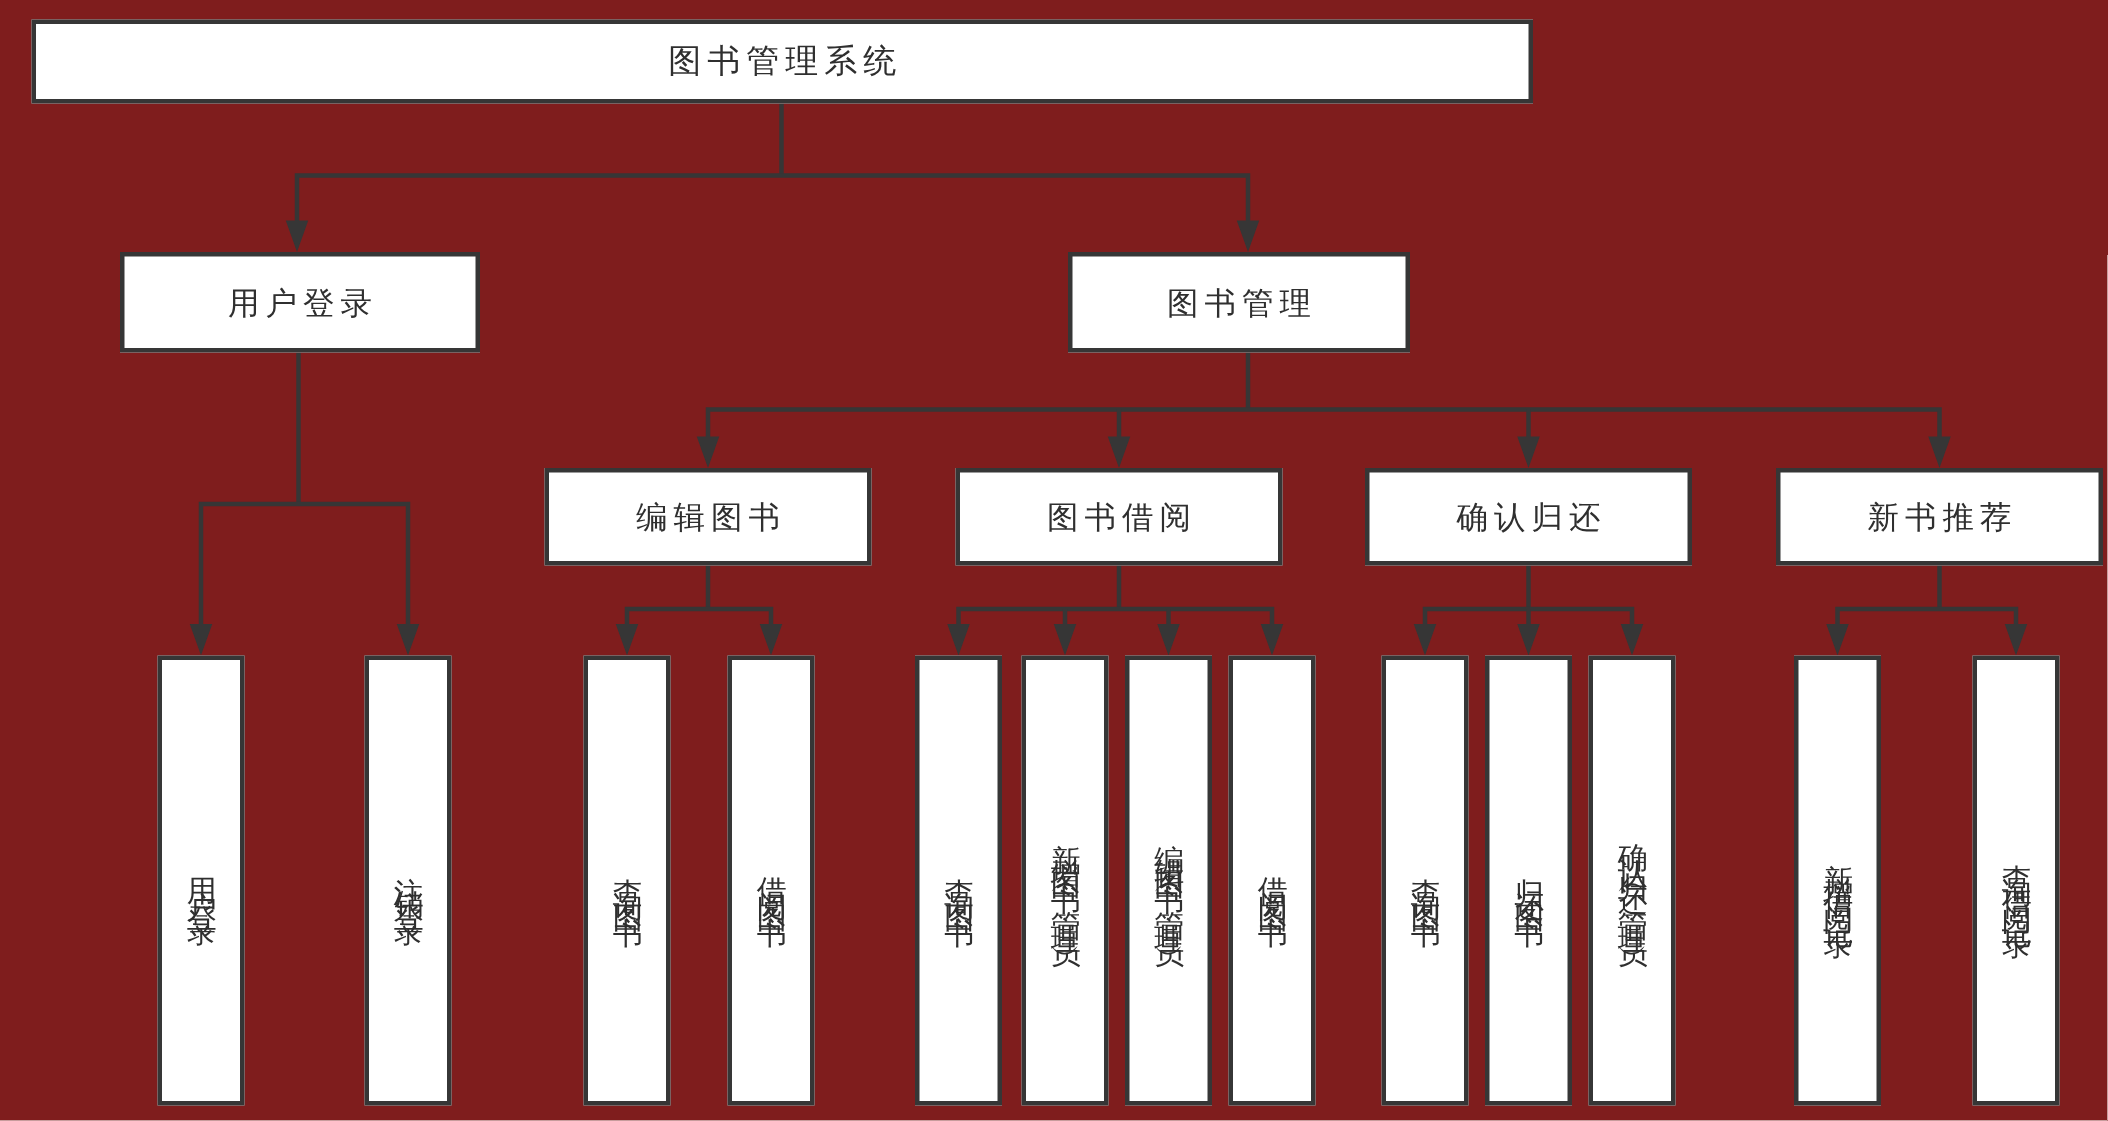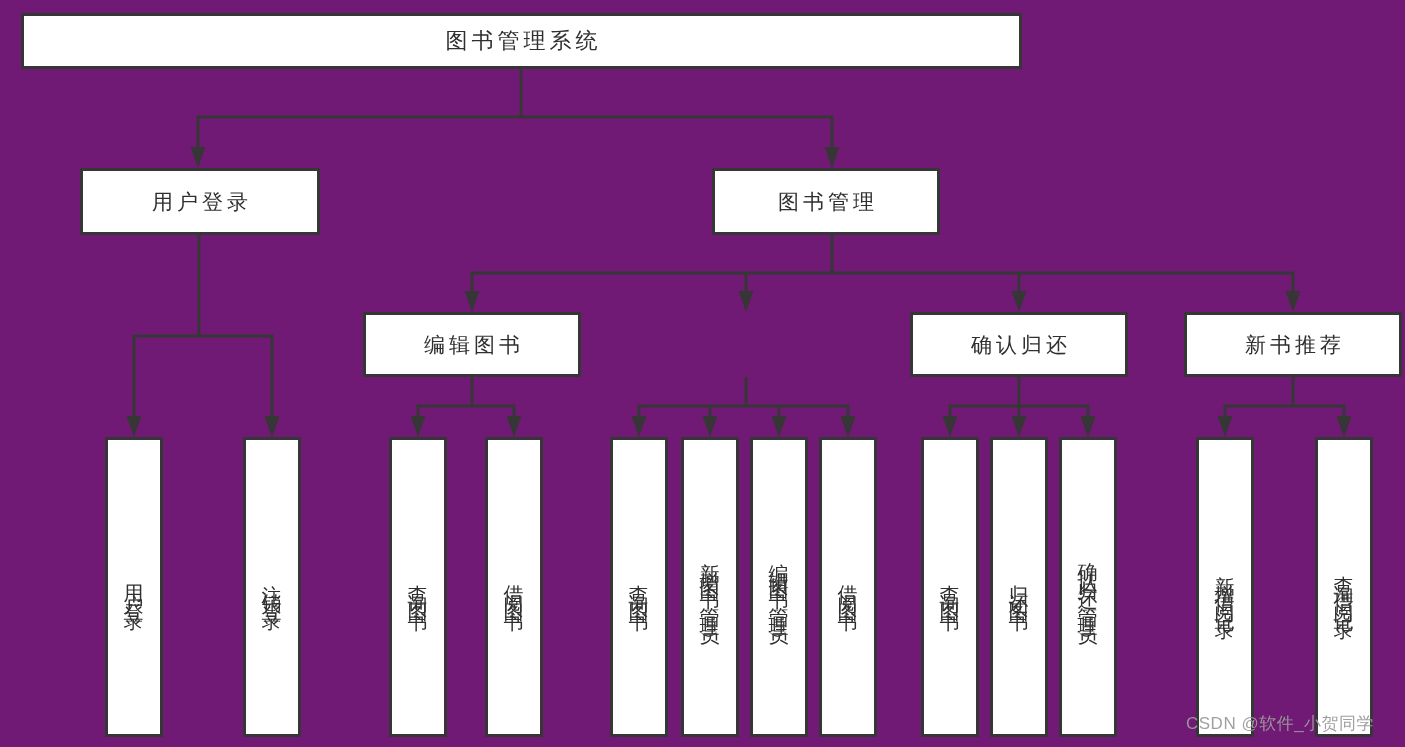--- a/index.html
+++ b/index.html
@@ -1,17 +1,17 @@
 <!DOCTYPE html>
 <html><head>
 <meta charset="utf-8">
 <style>
   html,body { margin:0; padding:0; background:#ffffff; }
   .canvas {
-    position:relative; width:1405px; height:747px; background:#701a75;
+    position:relative; width:1405px; height:747px; background:#7f1d1d;
     font-family:"Liberation Sans","DejaVu Sans",sans-serif; overflow:hidden;
   }
   .conn { position:absolute; left:0; top:0; pointer-events:none; }
   .box {
     position:absolute; box-sizing:border-box; border:3px solid #363636;
     background:#ffffff; display:flex; align-items:center; justify-content:center;
     color:#2f2f2f;
   }
   .hlabel { font-size:21px; letter-spacing:4px; text-indent:4px; white-space:nowrap; }
   .root .hlabel { font-size:22px; }
@@ -89,20 +89,23 @@
   <div class="box" style="left:80px;top:168px;width:240px;height:67px">
     <span class="hlabel">用户登录</span>
   </div>
   <div class="box" style="left:712px;top:168px;width:228px;height:67px">
     <span class="hlabel">图书管理</span>
   </div>
 
   <div class="box" style="left:363px;top:312px;width:218px;height:65px">
     <span class="hlabel">编辑图书</span>
   </div>
+  <div class="box" style="left:637px;top:312px;width:218px;height:65px">
+    <span class="hlabel">图书借阅</span>
+  </div>
   <div class="box" style="left:910px;top:312px;width:218px;height:65px">
     <span class="hlabel">确认归还</span>
   </div>
   <div class="box" style="left:1184px;top:312px;width:218px;height:65px">
     <span class="hlabel">新书推荐</span>
   </div>
 
   <div class="box vbox" style="left:105px;top:437px;width:58px;height:300px">
     <span class="vlabel">用户登录</span>
   </div>
@@ -136,15 +139,14 @@
   <div class="box vbox" style="left:1059px;top:437px;width:58px;height:300px">
     <span class="vlabel">确认归还（管理员）</span>
   </div>
   <div class="box vbox" style="left:1196px;top:437px;width:58px;height:300px">
     <span class="vlabel">新增借阅记录</span>
   </div>
   <div class="box vbox" style="left:1315px;top:437px;width:58px;height:300px">
     <span class="vlabel">查询借阅记录</span>
   </div>
 
-  <div class="watermark">CSDN @软件_小贺同学</div>
 
 </div>
 
 </body></html>

